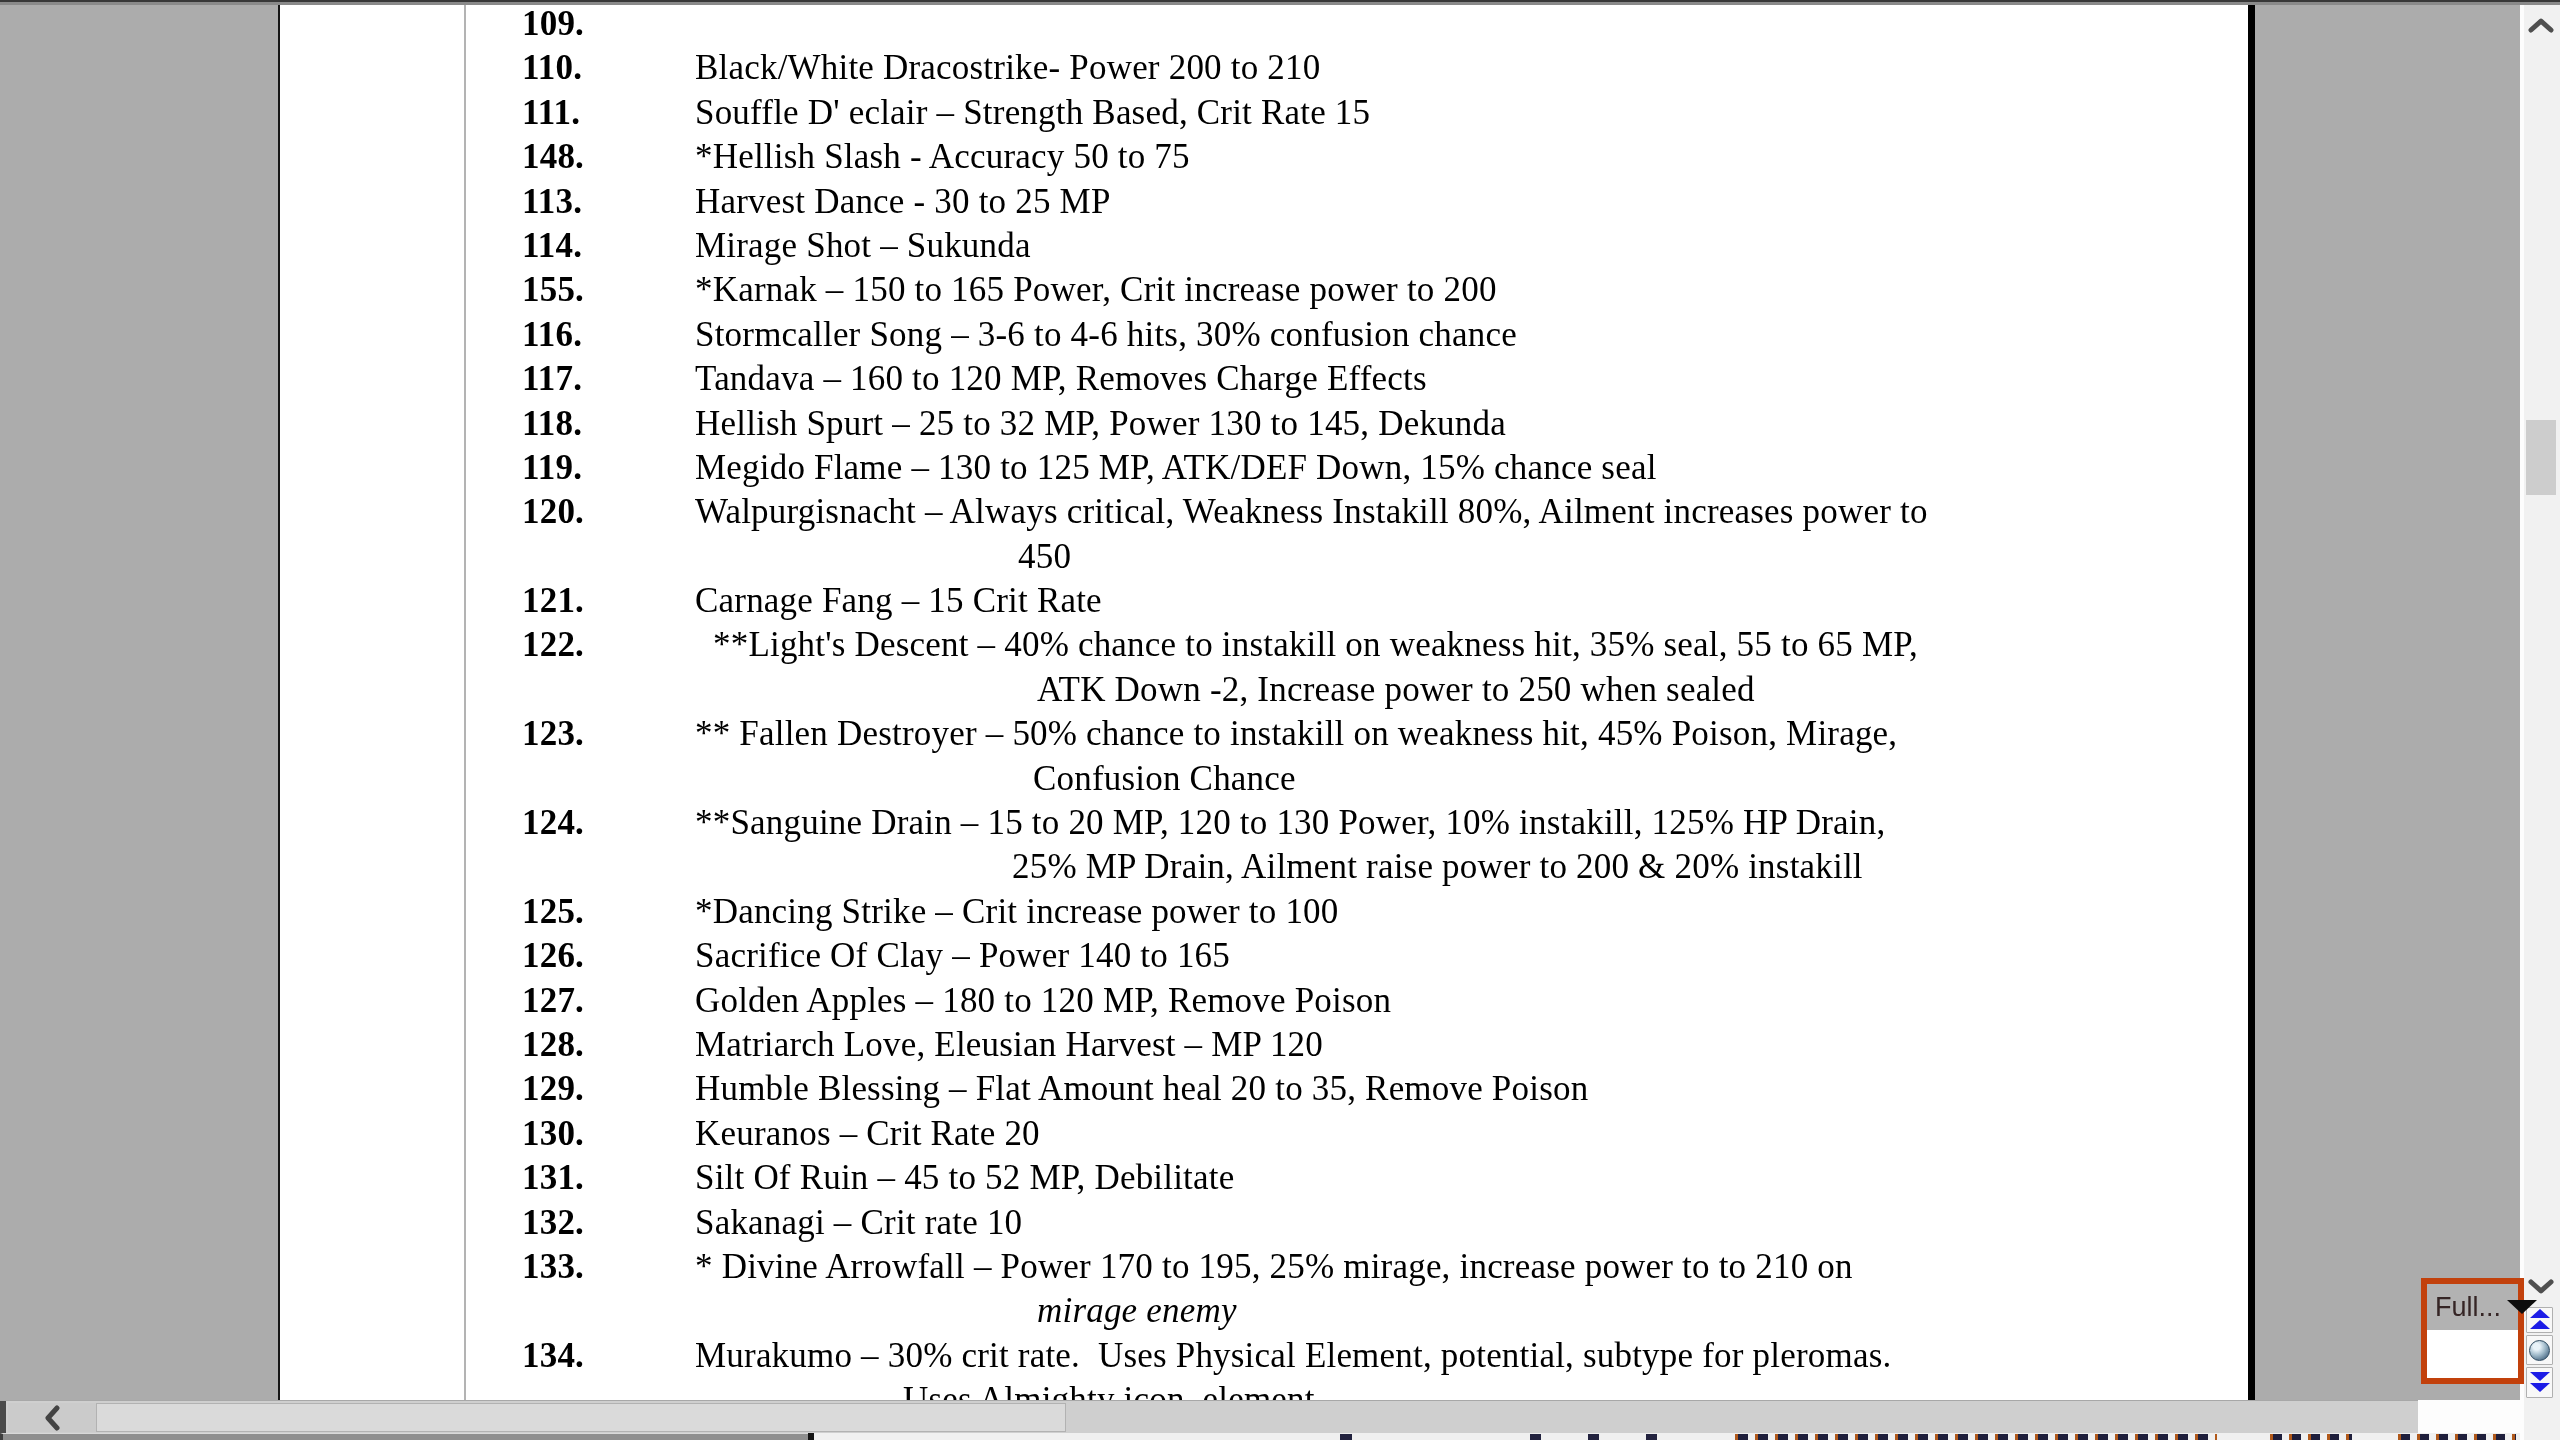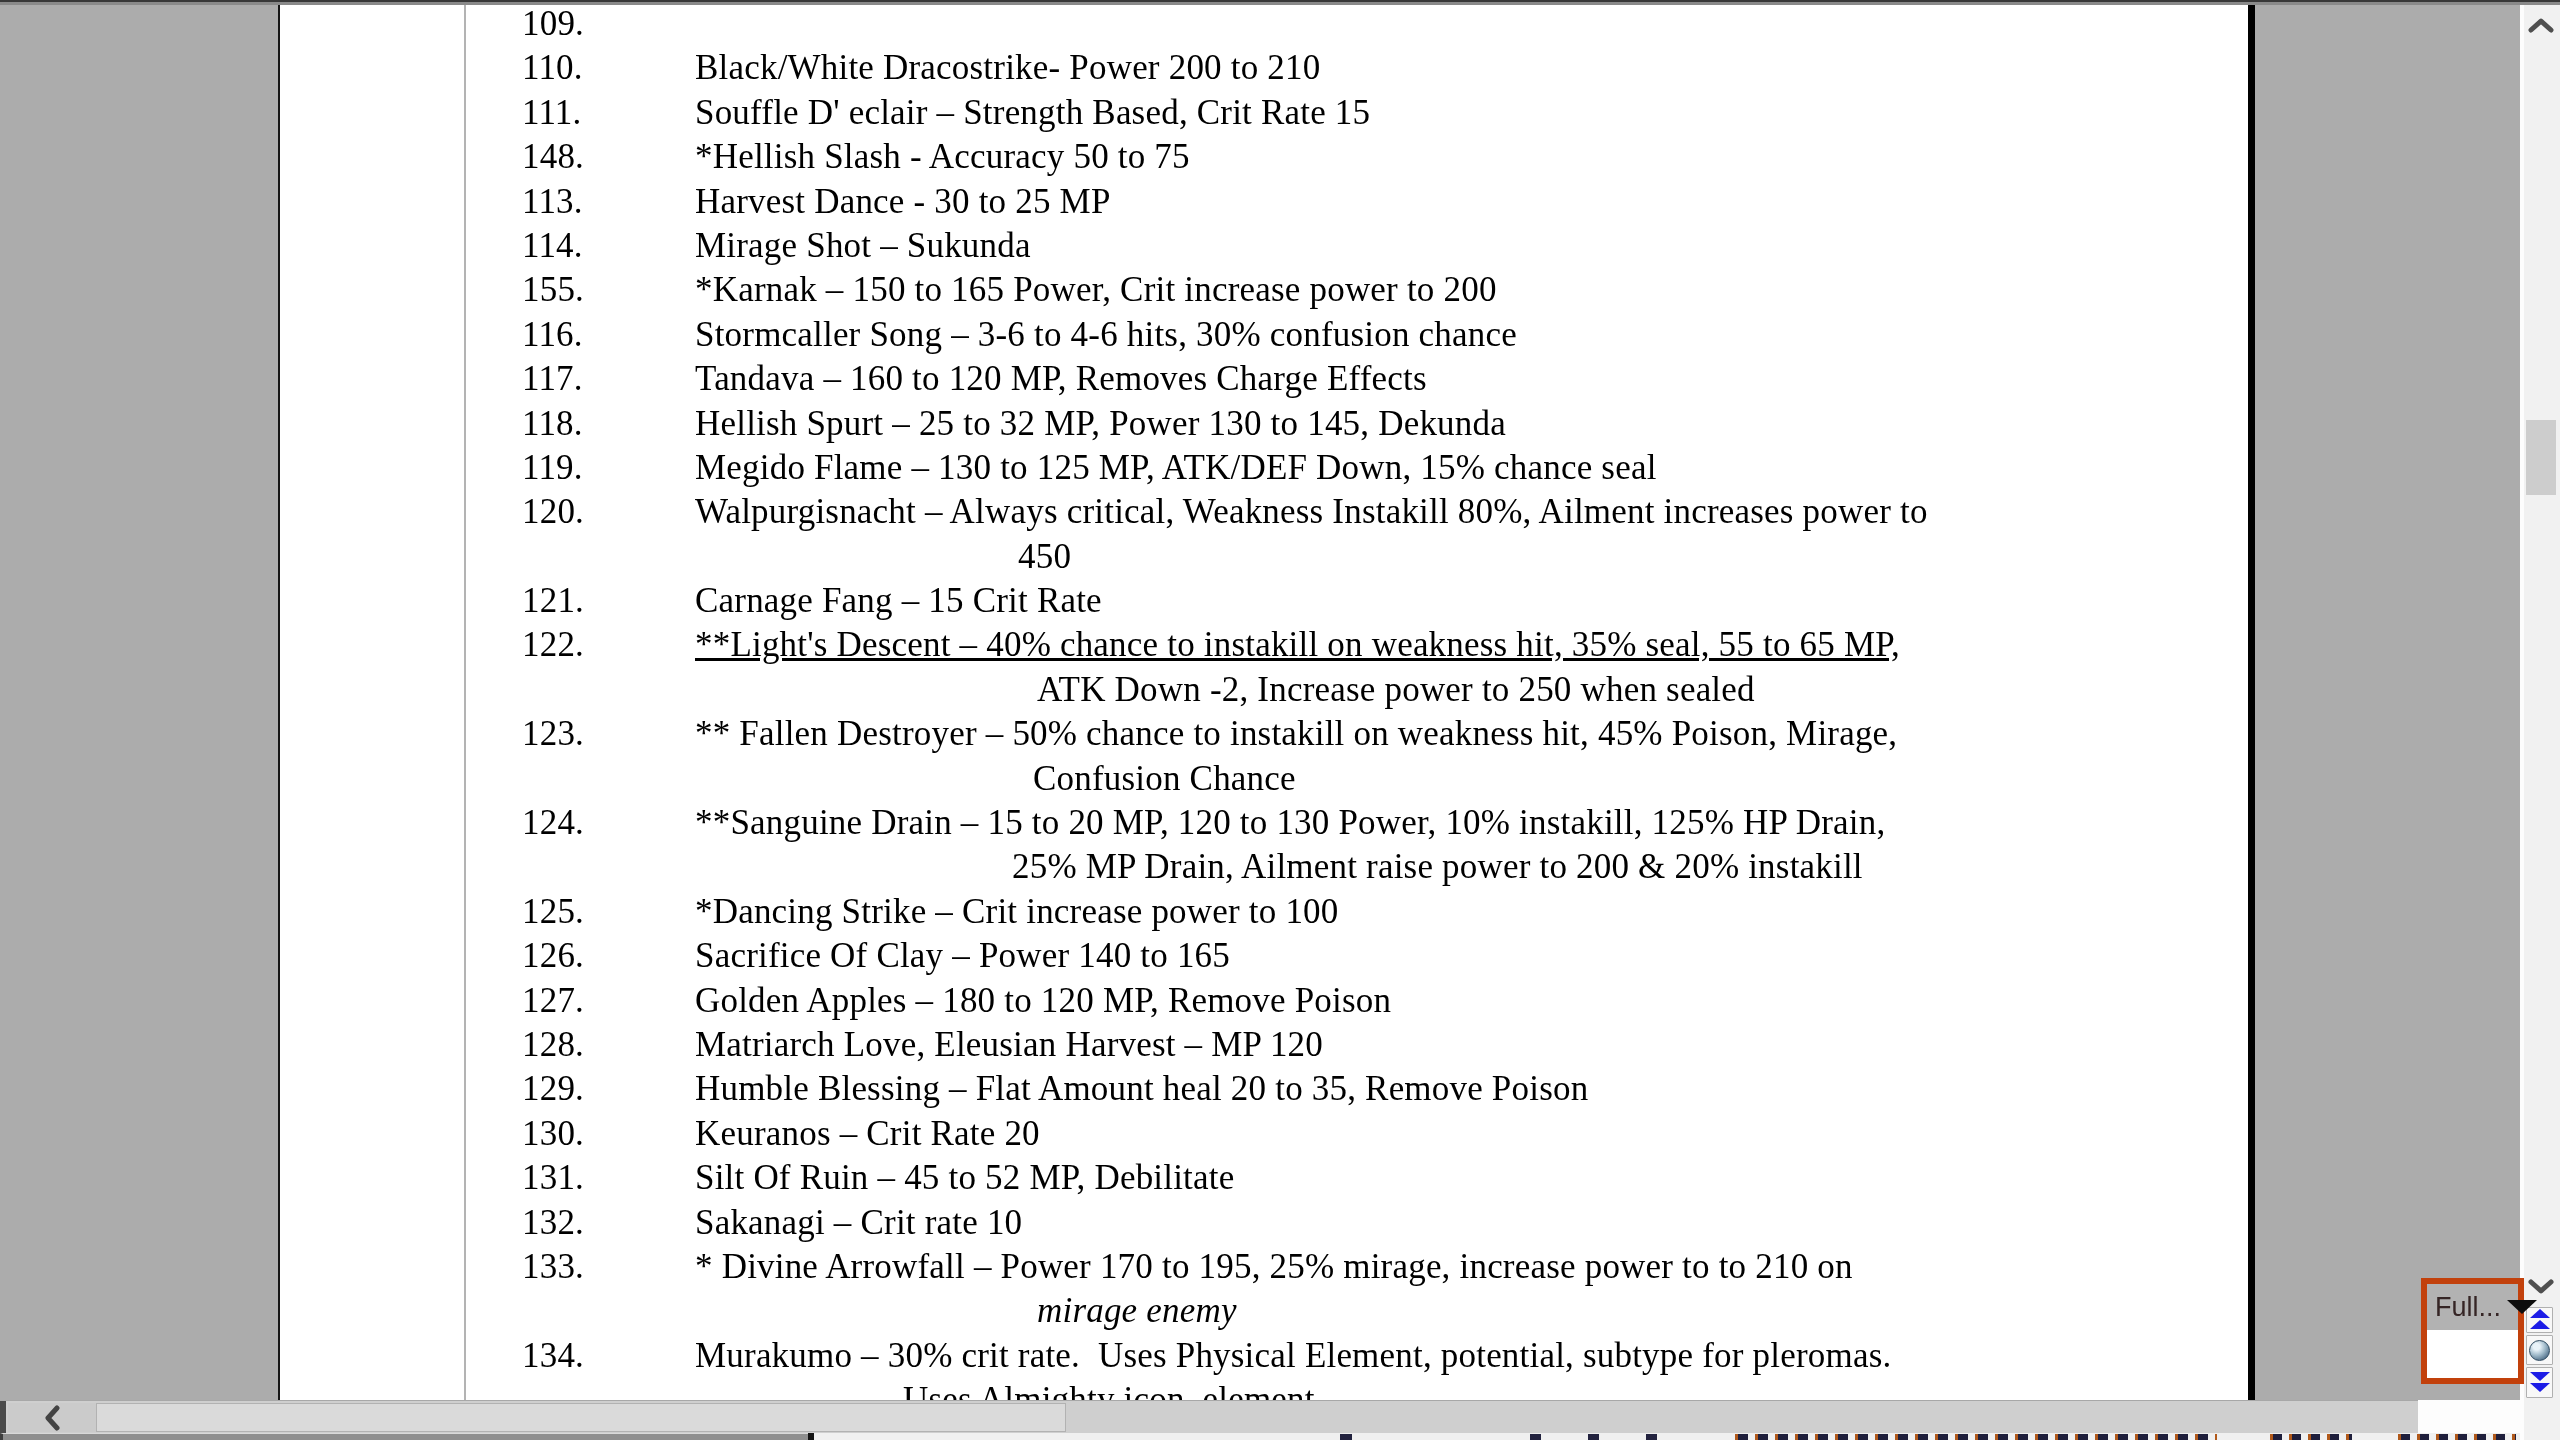--- a/index.html
+++ b/index.html
@@ -11,21 +11,21 @@
   
   .top-edge{position:absolute;left:0;top:0;right:0;height:5px;z-index:9;
     background:linear-gradient(#383838 0 2px,#8a8a8a 2px 100%);}
   
   .page{position:absolute;left:278px;top:0;width:1968px;height:1400px;
     background:#ffffff;border-left:2px solid #161616;border-right:7px solid #000;z-index:2;}
   .cell-border{position:absolute;left:184px;top:4px;bottom:0;width:2px;background:#b3b3b3;}
   .doc-content{position:absolute;left:0;top:2px;right:0;bottom:0;overflow:hidden;}
   .line{position:relative;height:44.4px;line-height:44.4px;font-size:35px;
     letter-spacing:0.2px;white-space:pre;color:#000;}
-  .num{position:absolute;left:242px;}
+  .num{position:absolute;left:242px;font-weight:bold;}
   .txt{position:absolute;}
   
   .hscroll{position:absolute;left:0;top:1400px;width:2418px;height:33px;
     background:#cfcfcf;border-top:1px solid #a8a8a8;box-sizing:border-box;z-index:4;}
   .hs-edge{position:absolute;left:0;top:0;bottom:0;width:6px;background:#4a4a4a;}
   .hs-left{position:absolute;left:8px;top:2px;width:88px;height:29px;
     display:flex;align-items:center;justify-content:center;background:#cbcbcb;}
   .hs-thumb{position:absolute;left:96px;top:2px;width:970px;height:29px;
     background:#dadada;border:1px solid #b2b2b2;box-sizing:border-box;}
   .hscroll-gap{position:absolute;left:2418px;top:1400px;width:106px;height:33px;background:#fdfdfd;z-index:3;}
@@ -92,21 +92,21 @@
         <div class="line"><span class="num">113.</span><span class="txt" style="left: 415px;">Harvest Dance - 30 to 25 MP</span></div>
         <div class="line"><span class="num">114.</span><span class="txt" style="left: 415px;">Mirage Shot – Sukunda</span></div>
         <div class="line"><span class="num">155.</span><span class="txt" style="left: 415px;">*Karnak – 150 to 165 Power, Crit increase power to 200</span></div>
         <div class="line"><span class="num">116.</span><span class="txt" style="left: 415px;">Stormcaller Song – 3-6 to 4-6 hits, 30% confusion chance</span></div>
         <div class="line"><span class="num">117.</span><span class="txt" style="left: 415px;">Tandava – 160 to 120 MP, Removes Charge Effects</span></div>
         <div class="line"><span class="num">118.</span><span class="txt" style="left: 415px;">Hellish Spurt – 25 to 32 MP, Power 130 to 145, Dekunda</span></div>
         <div class="line"><span class="num">119.</span><span class="txt" style="left: 415px;">Megido Flame – 130 to 125 MP, ATK/DEF Down, 15% chance seal</span></div>
         <div class="line"><span class="num">120.</span><span class="txt" style="left: 415px;">Walpurgisnacht – Always critical, Weakness Instakill 80%, Ailment increases power to</span></div>
         <div class="line"><span class="txt" style="left: 706px; margin-left: 32px;">450</span></div>
         <div class="line"><span class="num">121.</span><span class="txt" style="left: 415px;">Carnage Fang – 15 Crit Rate</span></div>
-        <div class="line"><span class="num">122.</span><span class="txt" style="left: 415px; text-decoration: underline;">**Light's Descent – 40% chance to instakill on weakness hit, 35% seal, 55 to 65 MP,</span></div>
+        <div class="line"><span class="num">122.</span><span class="txt" style="left: 433px;">**Light's Descent – 40% chance to instakill on weakness hit, 35% seal, 55 to 65 MP,</span></div>
         <div class="line"><span class="txt" style="left: 757px;">ATK Down -2, Increase power to 250 when sealed</span></div>
         <div class="line"><span class="num">123.</span><span class="txt" style="left: 415px;">** Fallen Destroyer – 50% chance to instakill on weakness hit, 45% Poison, Mirage,</span></div>
         <div class="line"><span class="txt" style="left: 753px;">Confusion Chance</span></div>
         <div class="line"><span class="num">124.</span><span class="txt" style="left: 415px;">**Sanguine Drain – 15 to 20 MP, 120 to 130 Power, 10% instakill, 125% HP Drain,</span></div>
         <div class="line"><span class="txt" style="left: 732px;">25% MP Drain, Ailment raise power to 200 &amp; 20% instakill</span></div>
         <div class="line"><span class="num">125.</span><span class="txt" style="left: 415px;">*Dancing Strike – Crit increase power to 100</span></div>
         <div class="line"><span class="num">126.</span><span class="txt" style="left: 415px;">Sacrifice Of Clay – Power 140 to 165</span></div>
         <div class="line"><span class="num">127.</span><span class="txt" style="left: 415px;">Golden Apples – 180 to 120 MP, Remove Poison</span></div>
         <div class="line"><span class="num">128.</span><span class="txt" style="left: 415px;">Matriarch Love, Eleusian Harvest – MP 120</span></div>
         <div class="line"><span class="num">129.</span><span class="txt" style="left: 415px;">Humble Blessing – Flat Amount heal 20 to 35, Remove Poison</span></div>

